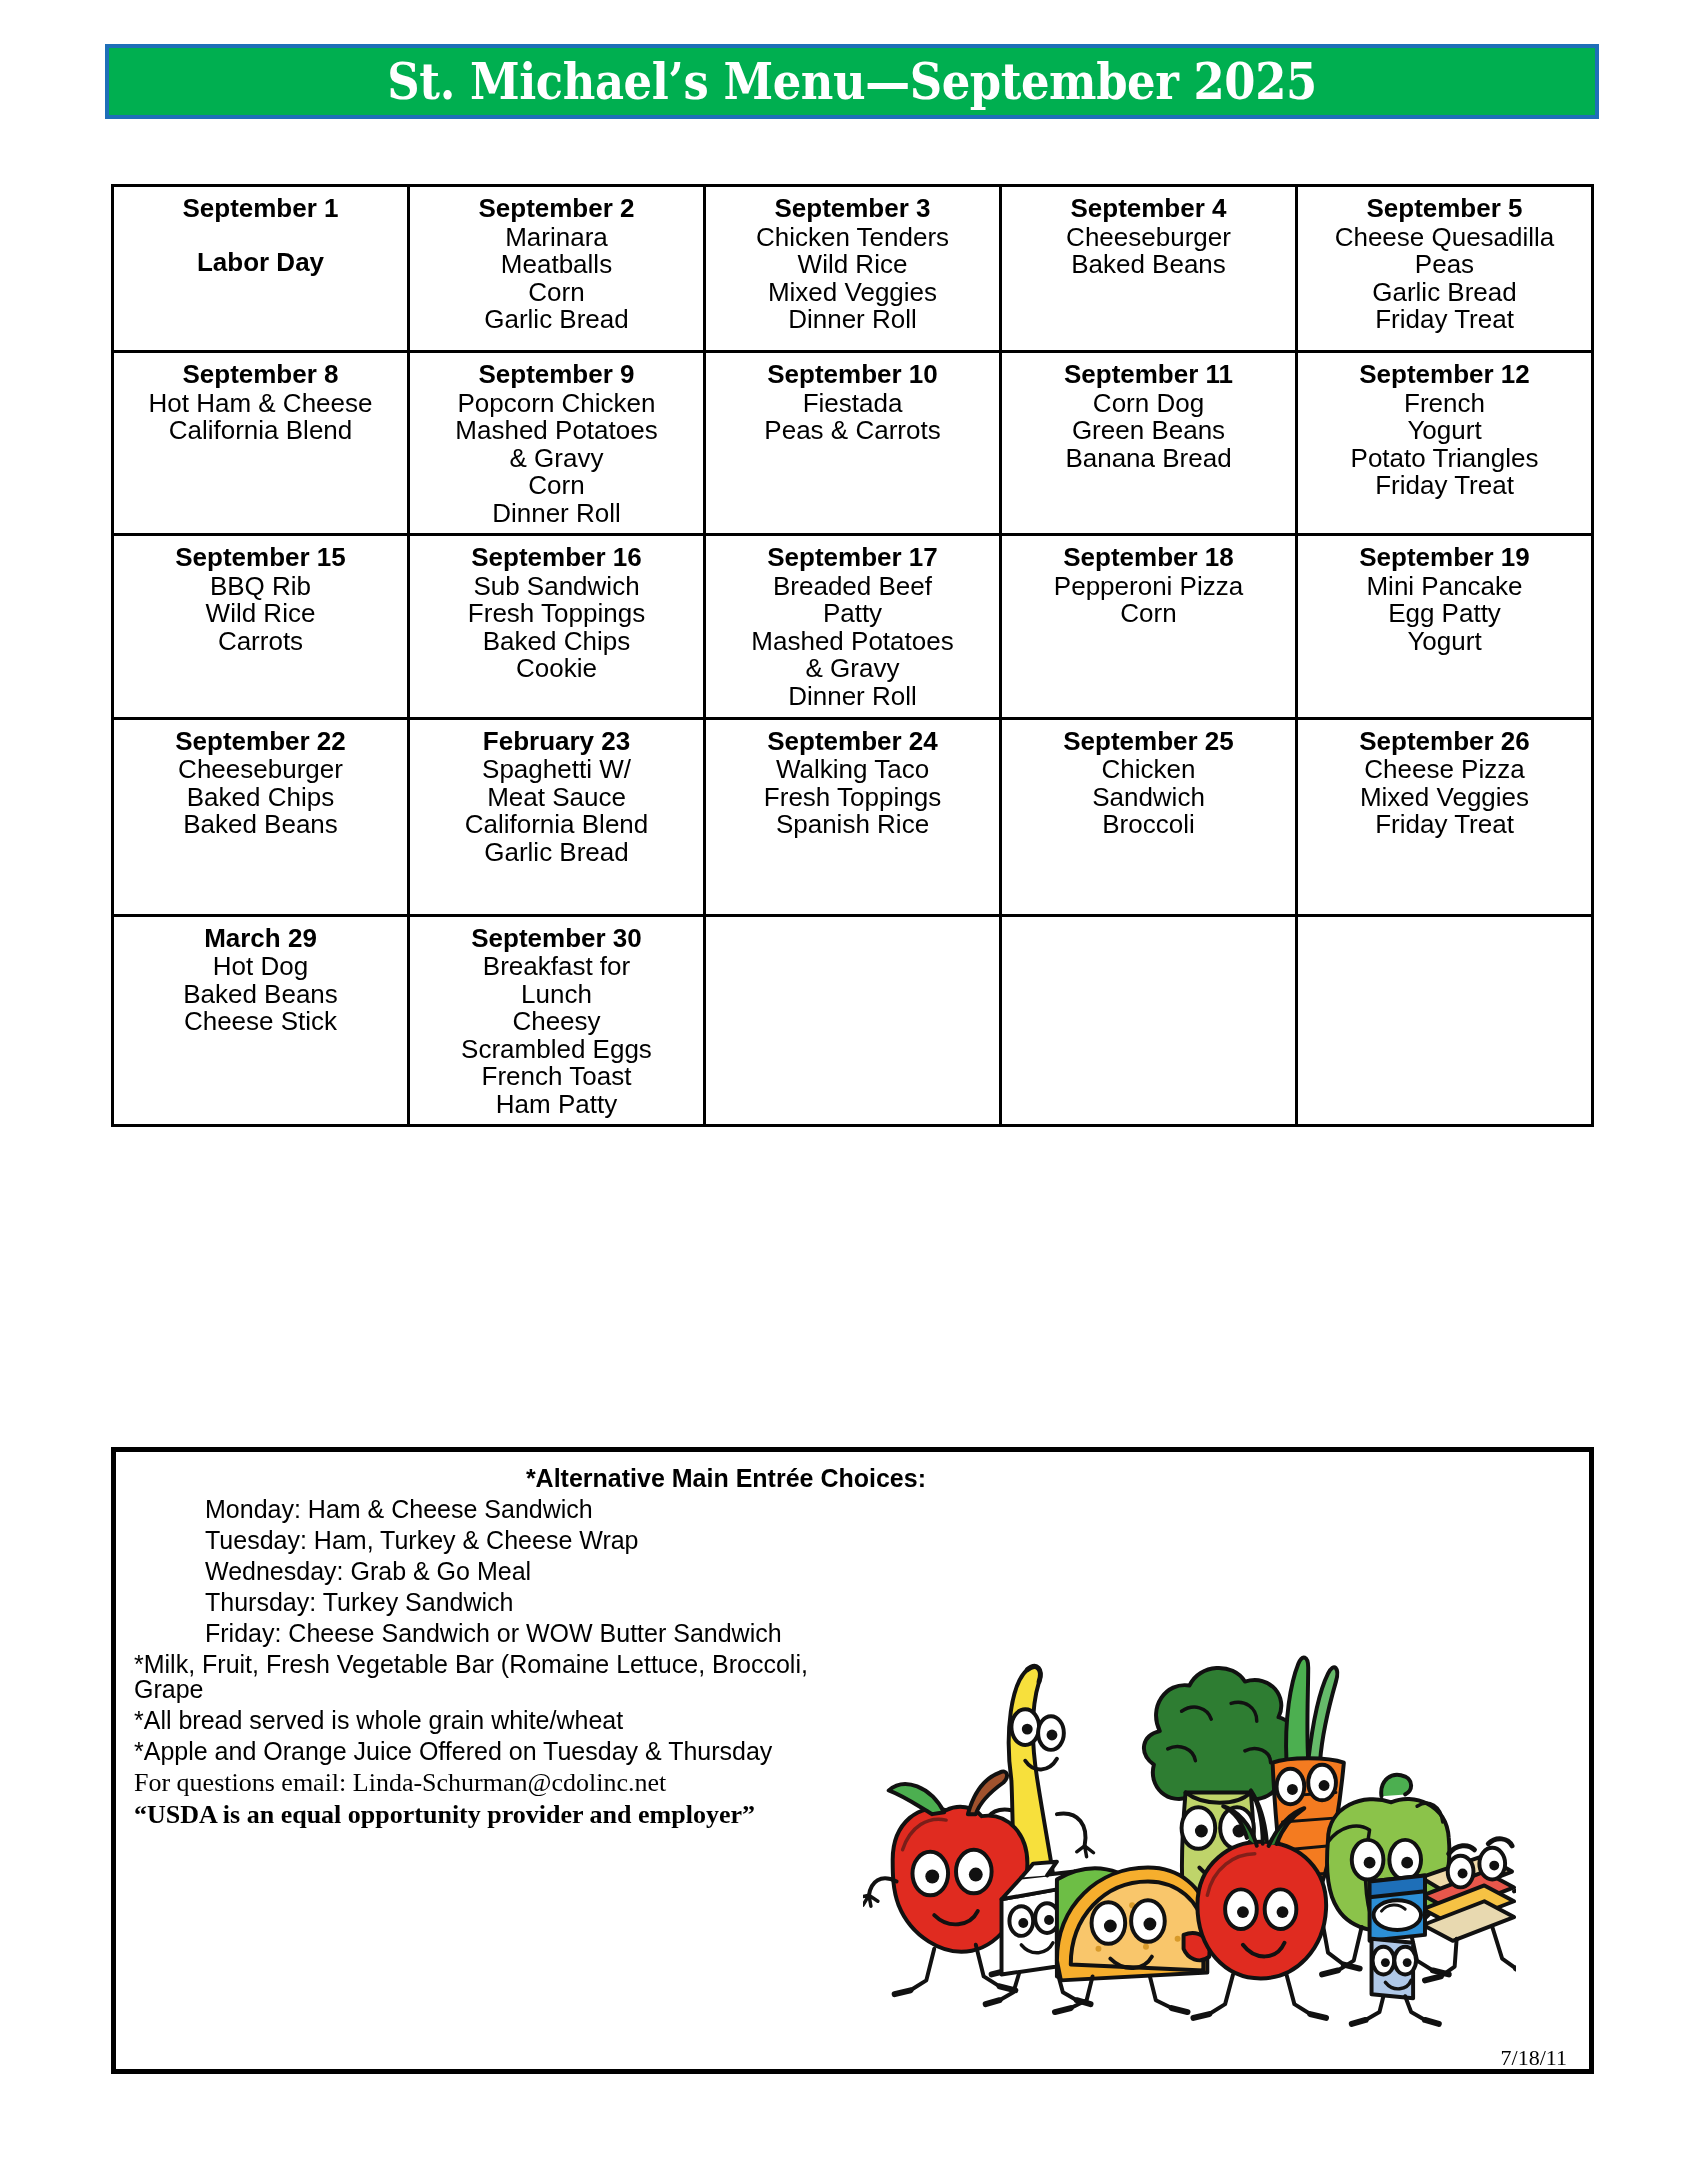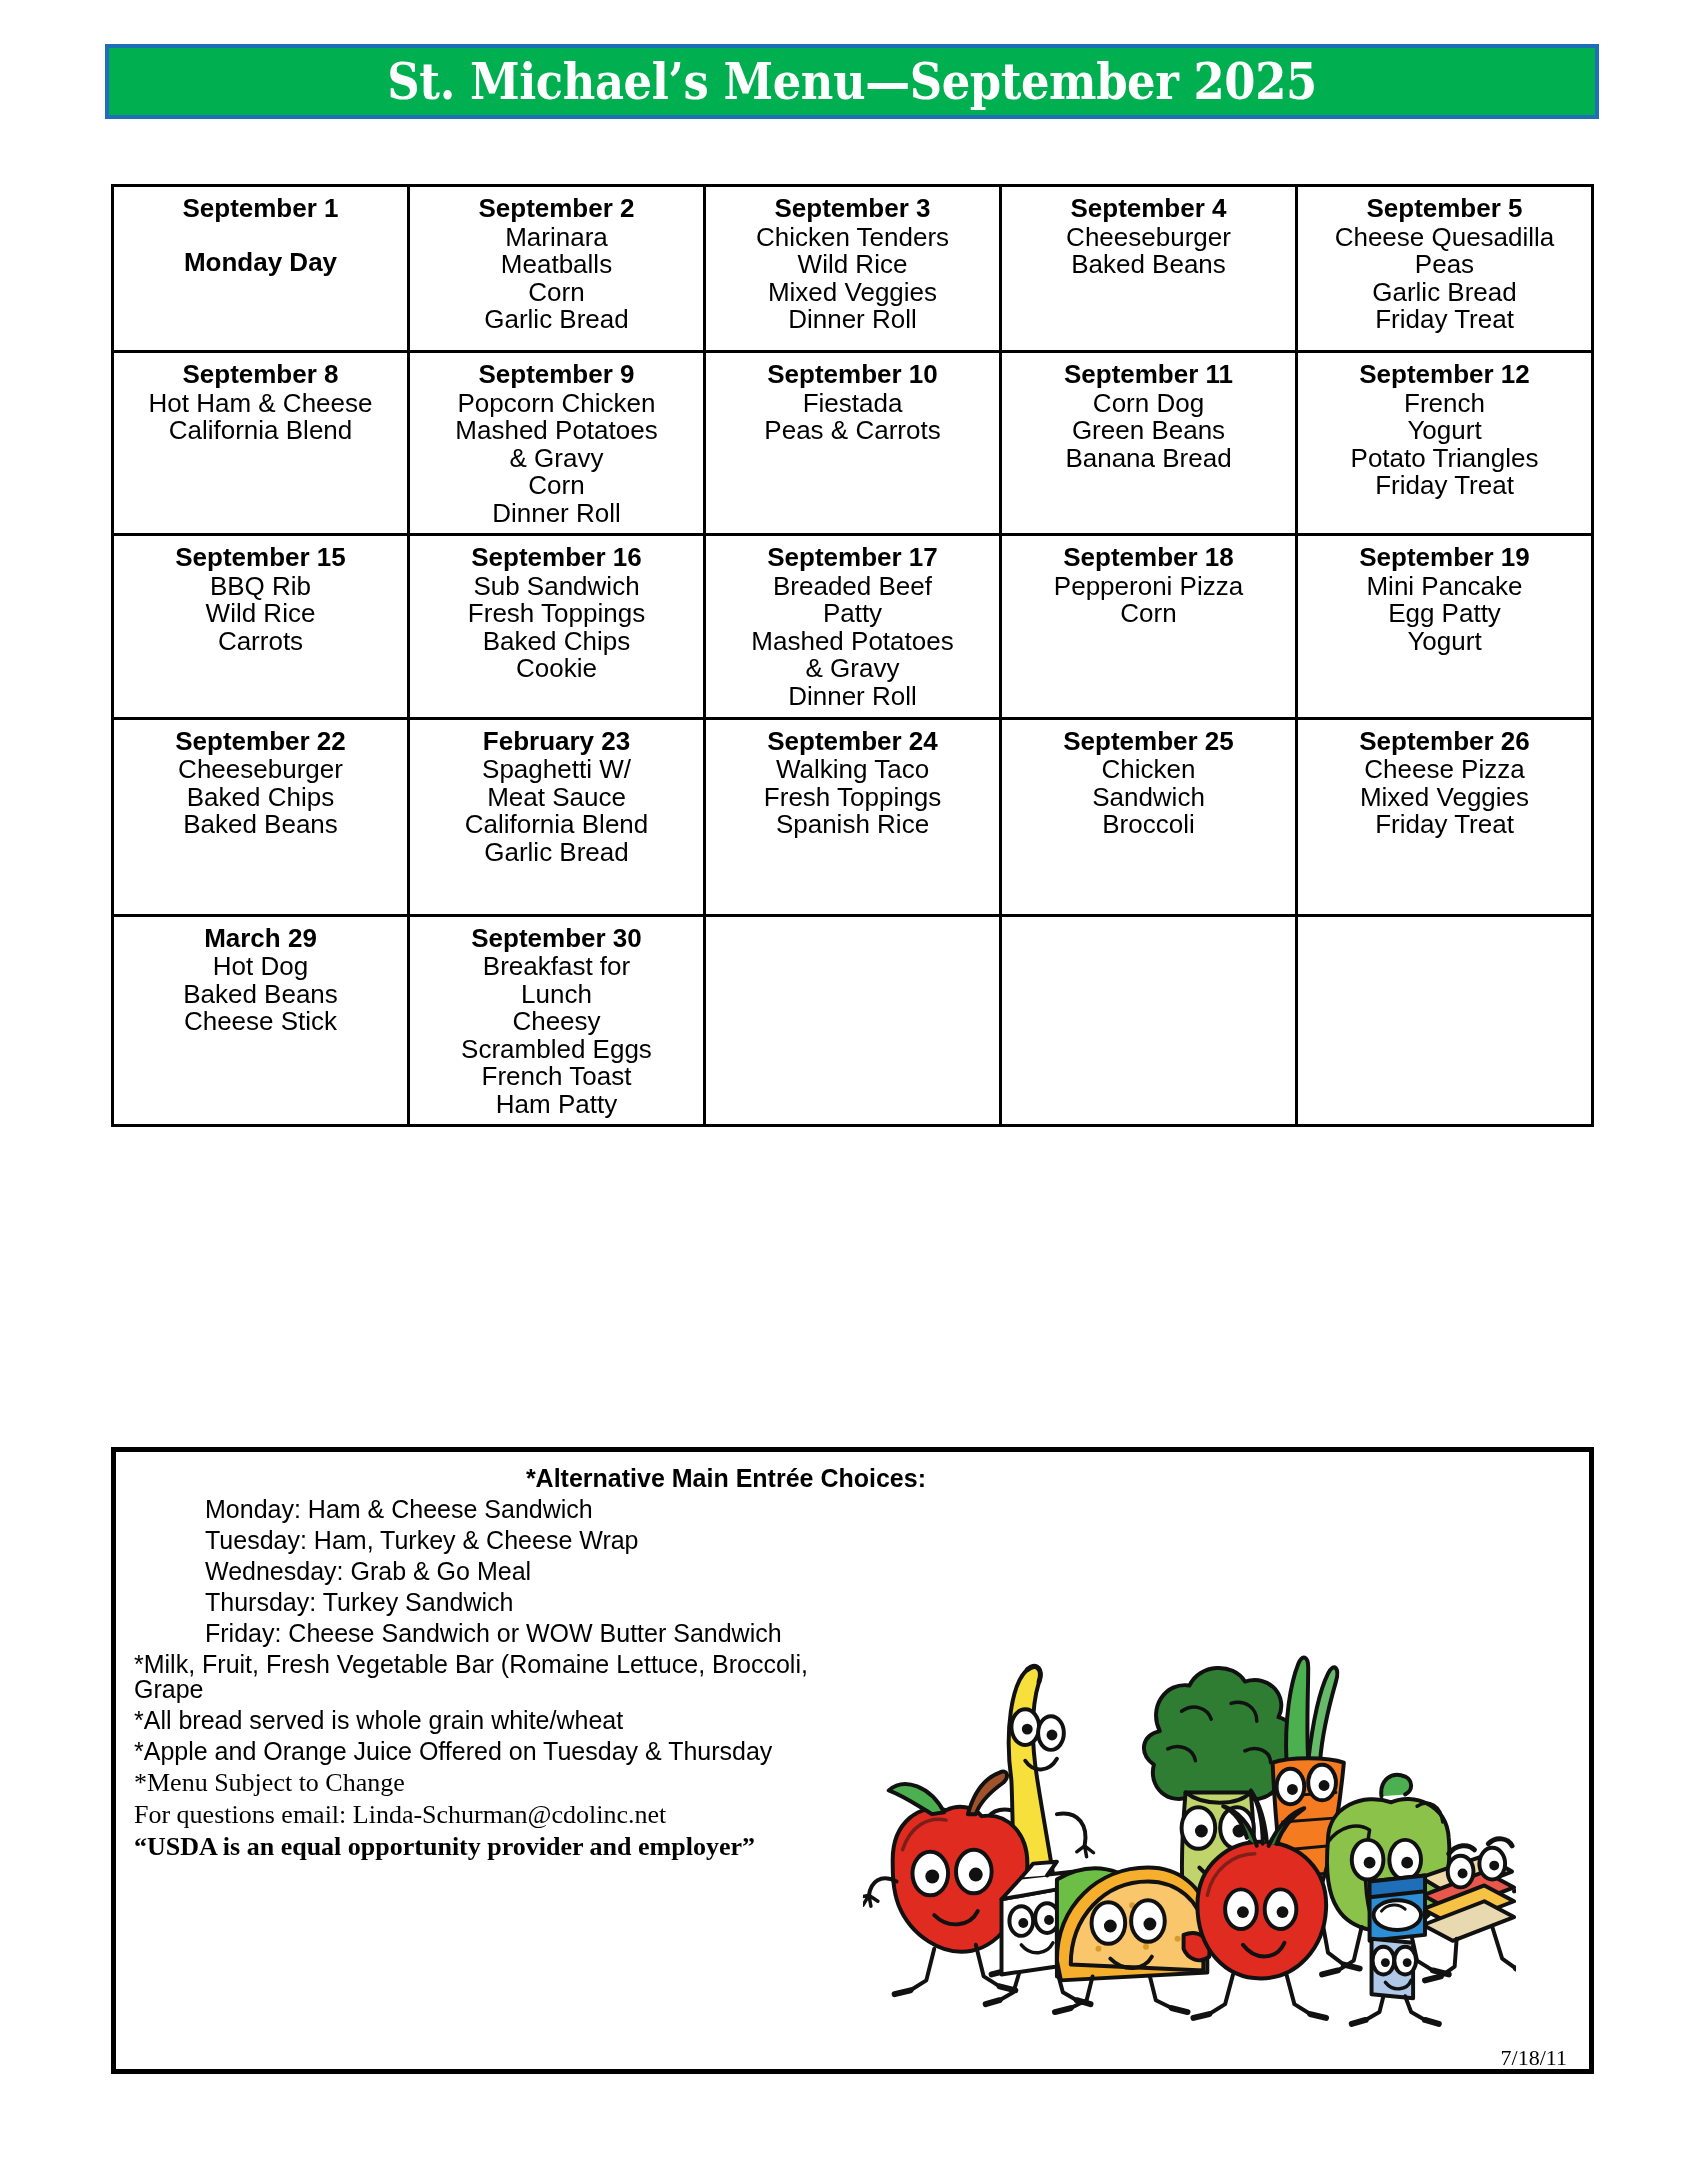--- a/index.html
+++ b/index.html
@@ -170,21 +170,21 @@
   <div class="banner" style="background: rgb(0, 175, 80); border-color: rgb(30, 111, 184);">
     <div class="banner-title">St. Michael’s Menu—September 2025</div>
   </div>
 
   <table class="calendar">
     <tbody>
       <tr class="cal-row-1">
           <td>
             <span class="day-date">September 1</span>
             <span class="day-items" style="font-weight: bold;">
-              <span class="item spacer-before">Monday Day</span>
+              <span class="item spacer-before">Labor Day</span>
             </span>
           </td>
           <td>
             <span class="day-date">September 2</span>
             <span class="day-items">
               <span class="item">Marinara</span>
               <span class="item">Meatballs</span>
               <span class="item">Corn</span>
               <span class="item">Garlic Bread</span>
             </span>
@@ -380,21 +380,20 @@
         <div>
           <p class="alt-line">Monday: Ham &amp; Cheese Sandwich</p>
           <p class="alt-line">Tuesday: Ham, Turkey &amp; Cheese Wrap</p>
           <p class="alt-line">Wednesday: Grab &amp; Go Meal</p>
           <p class="alt-line">Thursday: Turkey Sandwich</p>
           <p class="alt-line">Friday: Cheese Sandwich or WOW Butter Sandwich</p>
         </div>
         <p class="note-line wrapped">*Milk, Fruit, Fresh Vegetable Bar (Romaine Lettuce, Broccoli, Grape</p>
         <p class="note-line">*All bread served is whole grain white/wheat</p>
         <p class="note-line">*Apple and Orange Juice Offered on Tuesday &amp; Thursday</p>
-        <p class="note-serif">*Menu Subject to Change</p>
         <p class="note-serif">For questions email: Linda-Schurman@cdolinc.net</p>
         <p class="note-serif bold">“USDA is an equal opportunity provider and employer”</p>
       </div>
 
       <div class="food-art">
         <svg viewBox="0 0 660 440" xmlns="http://www.w3.org/2000/svg">
           <g stroke="#111111" stroke-width="4" stroke-linecap="round" stroke-linejoin="round">
 
             <g>
               <path d="M150 170 C143 120 150 72 166 58 C176 50 182 58 178 70 C170 96 170 130 176 168 C186 232 196 280 198 308 L160 312 C150 262 152 212 150 170 Z" fill="#F7E03C"></path>

